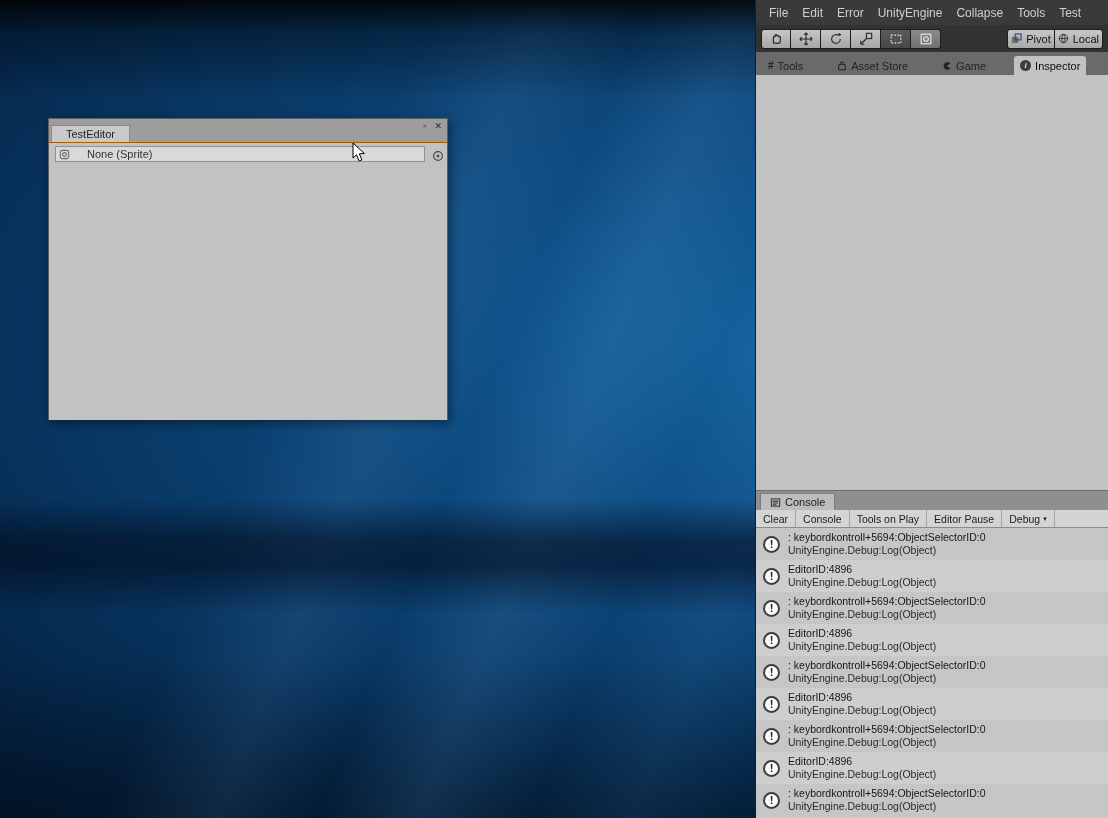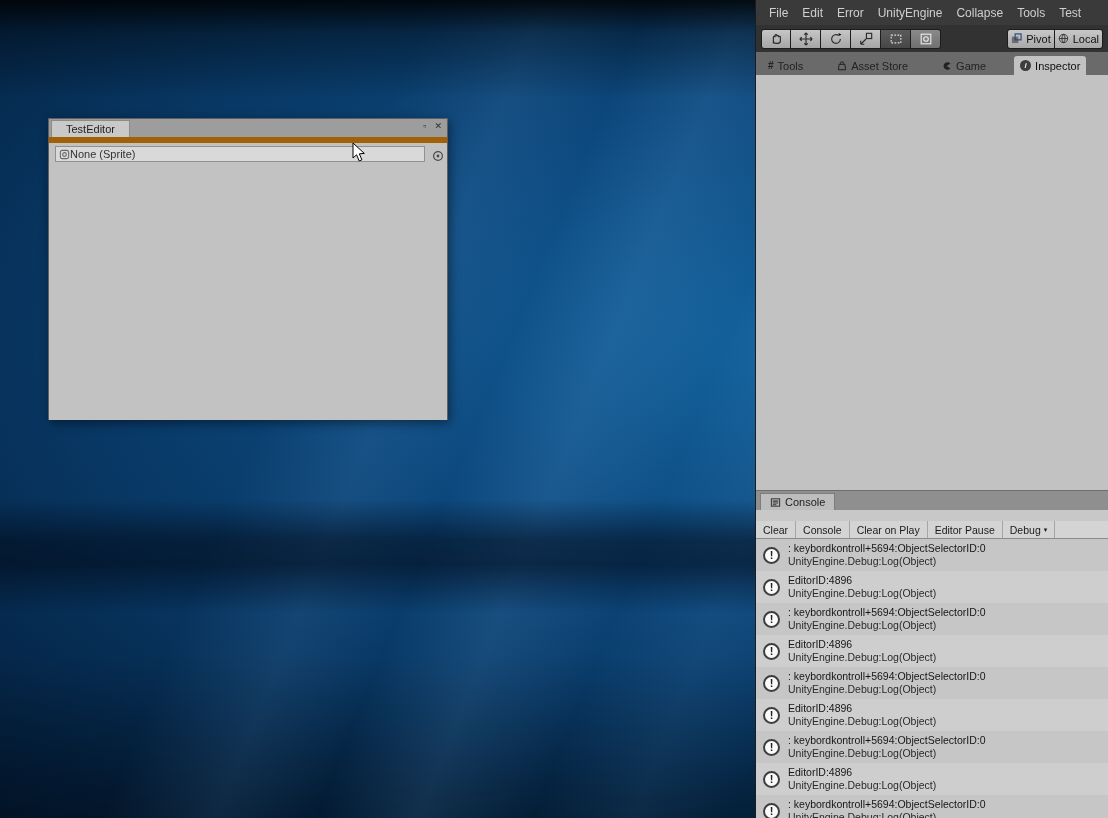--- a/index.html
+++ b/index.html
@@ -16,35 +16,35 @@
       linear-gradient(to bottom, transparent 80%, rgba(0,0,0,.35) 100%),
       radial-gradient(ellipse 120% 90% at 72% 42%, #14649f 0%, #0d4a80 30%, #083763 55%, #042242 80%, #021430 100%);
   }
 
   
   .test-editor {
     position:absolute; left:48px; top:118px; width:400px; height:302px;
     background:#c2c2c2; border:1px solid #5f5f5f;
     box-shadow:2px 3px 10px rgba(0,0,0,.45);
   }
-  .te-titlebar { position:relative; height:24px; background:#9d9d9d; border-bottom:6px solid #a16207; }
+  .te-titlebar { position:relative; height:24px; background:#9d9d9d; border-bottom:1px solid #a16207; }
   .te-tab {
     position:absolute; left:2px; bottom:0; height:17px; padding:0 14px;
     background:#c9c9c9; border:1px solid #8b8b8b; border-bottom:none;
     font-size:11px; color:#1f1f1f; display:flex; align-items:center;
   }
   .te-controls { position:absolute; top:2px; right:5px; display:flex; gap:8px; }
   .te-controls span { font-size:9px; color:#2f2f2f; cursor:default; line-height:10px; }
   .te-panemenu { position:absolute; top:27px; right:4px; font-size:8px; color:#3a3a3a; line-height:8px; text-align:center; }
   .te-panemenu .bars { font-size:10px; display:block; }
   .te-body { position:relative; height:277px; background:#c2c2c2; }
   .object-field {
     position:absolute; left:6px; top:3px; width:370px; height:16px;
     background:#d9d9d9; border:1px solid #909090;
-    display:flex; align-items:center; gap:0; padding:0 3px;
+    display:flex; align-items:center; gap:17px; padding:0 3px;
     font-size:11px; color:#333;
   }
   .object-field svg { width:11px; height:11px; stroke:#6b6b6b; fill:none; stroke-width:1.2; flex:none; }
   .obj-picker { position:absolute; right:3px; top:5px; width:12px; height:12px; }
   .obj-picker svg { width:12px; height:12px; }
 
   
   .cursor { position:absolute; left:352px; top:142px; z-index:50; pointer-events:none; }
 
   
@@ -106,21 +106,21 @@
   .console { position:absolute; left:0; top:490px; width:100%; height:328px; background:#c8c8c8; }
   .console-header { position:relative; height:20px; background:#8f8f8f; border-top:1px solid #6e6e6e; }
   .console-tab {
     position:absolute; left:4px; bottom:0; height:17px; padding:0 9px;
     background:#bdbdbd; border:1px solid #7d7d7d; border-bottom:none;
     display:flex; align-items:center; gap:4px; font-size:11px; color:#1d1d1d;
   }
   .console-tab svg { width:11px; height:11px; stroke:#333; fill:none; stroke-width:1.1; }
   .console-toolbar {
     height:18px; background:#d4d4d4; border-bottom:1px solid #8b8b8b;
-    display:flex; align-items:stretch; font-size:10.5px; color:#1b1b1b;margin-top:11px;
+    display:flex; align-items:stretch; font-size:10.5px; color:#1b1b1b;
   }
   .cbtn { display:flex; align-items:center; padding:0 7px; border-right:1px solid #a5a5a5; gap:3px; }
   .cbtn .caret { font-size:7px; }
   .console-log { height:290px; overflow:hidden; }
   .console-row { height:32px; display:flex; align-items:center; gap:8px; padding-left:7px; }
   .console-row:nth-of-type(odd) { background:#c6c6c6; }
   .console-row:nth-of-type(even) { background:#cecece; }
   .log-icon {
     flex:none; width:17px; height:17px; border-radius:50%; background:#fafafa;
     border:2px solid #3e3e3e; color:#222; font-weight:bold; font-size:11px;
@@ -281,21 +281,21 @@
       </div>
     </div>
     <div class="console-toolbar">
       <div class="cbtn">
         <span>Clear</span>
       </div>
       <div class="cbtn">
         <span>Console</span>
       </div>
       <div class="cbtn">
-        <span>Clear on Play</span>
+        <span>Tools on Play</span>
       </div>
       <div class="cbtn">
         <span>Editor Pause</span>
       </div>
       <div class="cbtn">
         <span>Debug</span>
         <span class="caret">▾</span>
       </div>
     </div>
     <div class="console-log">

